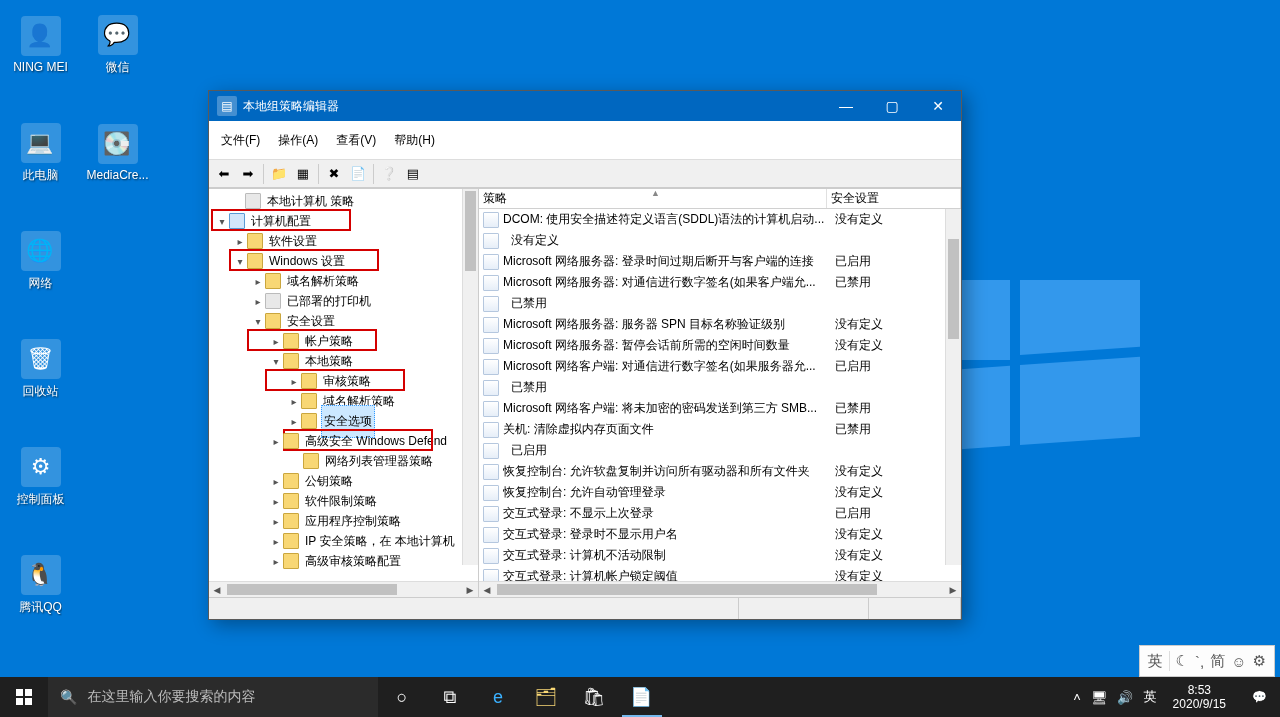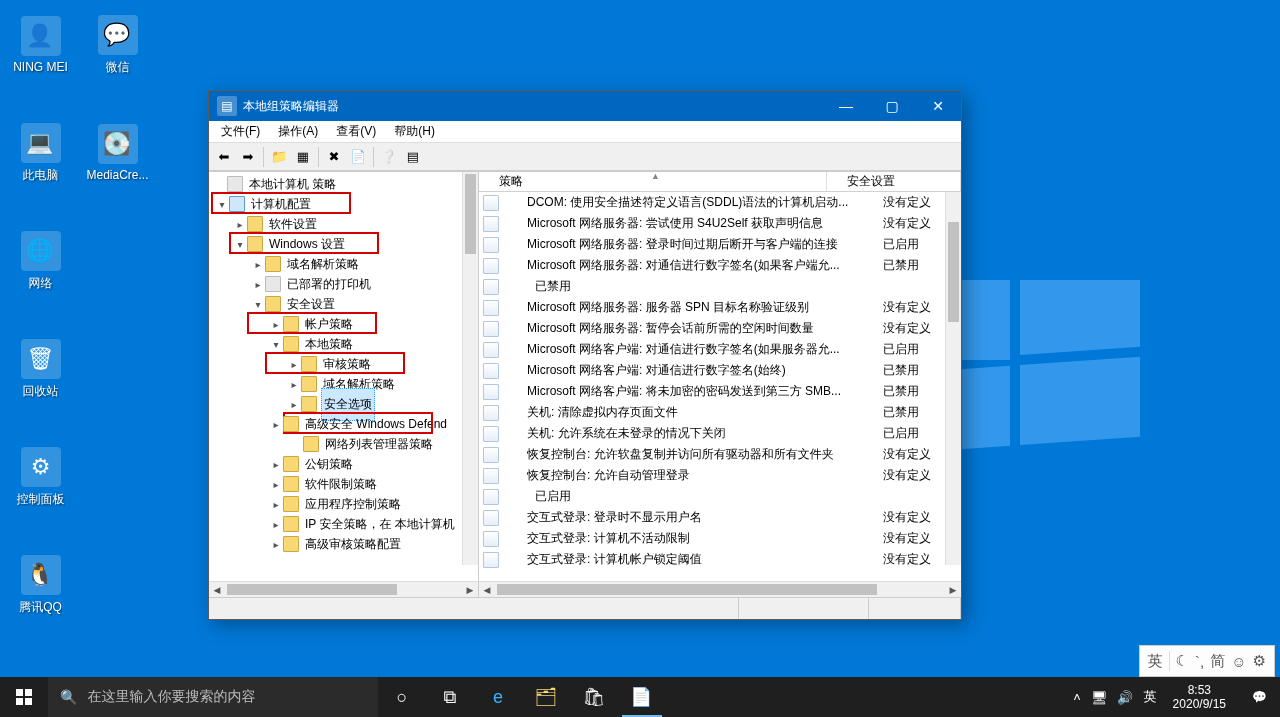--- a/index.html
+++ b/index.html
@@ -26,21 +26,21 @@
       width: 754px; height: 530px;
       background: #fff; border: 1px solid #5a5a5a;
       box-shadow: 5px 5px 18px #0005;
       display:flex; flex-direction:column;
     }
     .titlebar { height: 30px; background: #0067c0; color:#fff; display:flex; align-items:center; font-size:12px; }
     .titlebar .ticon { width:20px; height:20px; margin:0 6px 0 8px; background:#fff4; border-radius:2px; display:flex;align-items:center;justify-content:center;font-size:12px;}
     .titlebar .ttext { flex:1; }
     .winbtns { display:flex; height:100%; }
     .winbtn { width:46px; height:100%; display:flex; align-items:center; justify-content:center; color:#fff; font-size:14px; cursor:pointer;}
-    .menubar { height: 22px; background:#fff; display:flex; align-items:center; padding:0 4px; gap:2px; border-bottom:1px solid #ddd; }
+    .menubar { height: 39px; background:#fff; display:flex; align-items:center; padding:0 4px; gap:2px; border-bottom:1px solid #ddd; }
     .menubar .mitem { padding:2px 8px; font-size:12px; cursor:pointer; }
     .toolbar { height: 28px; background:#f0f0f0; display:flex; align-items:center; padding:0 4px; gap:2px; border-bottom:1px solid #ccc;}
     .tbtn { width:22px; height:22px; display:flex; align-items:center; justify-content:center; border:1px solid transparent; cursor:pointer; font-size:13px;}
     .tsep { width:1px; height:20px; background:#ccc; margin:0 2px;}
     
     .content { flex:1; display:flex; border-top:1px solid #ccc; min-height:0;}
     .pane { position:relative; overflow:hidden; background:#fff; }
     .left { width:270px; border-right:1px solid #ccc; display:flex; flex-direction:column;}
     .right { flex:1; display:flex; flex-direction:column;}
     .scroll-y { position:absolute; right:0; top:0; bottom:16px; width:16px; background:#f0f0f0; border-left:1px solid #ddd;}
@@ -55,24 +55,24 @@
     .node .arrhit { width:14px; text-align:center; font-size:10px; color:#555;}
     .node .nicon { width:16px;height:16px; margin-right:4px; background:#f8d775; border:1px solid #caa63e; border-radius:1px; position:relative;}
     .node .nicon.doc { background:#e8e8e8; border-color:#bbb;}
     .node .nicon.pc { background:#d2e6fb; border-color:#5b9bd5;}
     .node.selected .label { background:#cce8ff; border:1px dotted #3399ff; padding:7px 2px; }
     .node .label { padding:0 2px;}
     .hl { position:absolute; border:2px solid #d40000; pointer-events:none; }
     
     .list-wrap{ flex:1; position:relative; overflow:hidden;}
     .colhead { height:20px; display:flex; border-bottom:1px solid #d0d0d0; background:#fff; font-size:12px;}
-    .colhead .ch { padding:2px 20px; border-right:1px solid #e0e0e0; display:flex;align-items:center; cursor:pointer;}
+    .colhead .ch { padding:2px 4px; border-right:1px solid #e0e0e0; display:flex;align-items:center; cursor:pointer;}
     .ch1 { width:348px; } .ch2{ flex:1;}
     .rows{ position:absolute; top:20px; bottom:0; left:0; right:16px; overflow:hidden;}
-    .row { height:21px; display:flex; align-items:center; font-size:12px; cursor:pointer;gap:24px;}
+    .row { height:21px; display:flex; align-items:center; font-size:12px; cursor:pointer;}
     .row .ricon{ width:16px;height:16px;margin:0 4px 0 4px; background:linear-gradient(#fff,#e6eef8);border:1px solid #b5c7de;border-radius:1px;}
     .row .c1{ width:324px; overflow:hidden; text-overflow:ellipsis; white-space:nowrap;}
     .row .c2{ flex:1; padding-left:8px;}
     .colhead .sortarr{ position:absolute; left:172px; top:-1px; font-size:9px; color:#888;}
     .statusbar{ height:22px; border-top:1px solid #ccc; background:#f0f0f0; display:flex;}
     .statusbar .cell{ border-right:1px solid #ccc; }
     
     .ime{ position:absolute; right:5px; bottom:40px; height:32px; background:#fdfdfd; border:1px solid #ccc; display:flex; align-items:center; gap:6px; padding:0 8px; font-size:15px; color:#555;}
     .ime .sep{ width:1px;height:20px;background:#ddd;}
     .ime span{ cursor:pointer;}
@@ -157,21 +157,21 @@
     <div class="tbtn">📄</div>
     <div class="tsep"></div>
     <div class="tbtn">❔</div>
     <div class="tbtn">▤</div>
   </div>
   <div class="content">
 
     <div class="pane left">
       <div class="tree-wrap">
         <div class="tree" id="tree">
-            <div class="node" style="padding-left: 4px;">
+            <div class="node" style="padding-left: 22px;">
               <span class="arrhit"></span>
               <span class="nicon doc"></span>
               <span class="label">本地计算机 策略</span>
             </div>
             <div class="node" style="padding-left: 6px;">
               <span class="arrhit">▾</span>
               <span class="nicon pc"></span>
               <span class="label">计算机配置</span>
             </div>
             <div class="hl" style="top: 20px; left: 2px; height: 22px; width: 140px;"></div>
@@ -284,21 +284,20 @@
           <div class="ch ch2">安全设置</div>
         </div>
         <div class="rows" id="rows">
             <div class="row">
               <span class="ricon"></span>
               <span class="c1">DCOM: 使用安全描述符定义语言(SDDL)语法的计算机启动...</span>
               <span class="c2">没有定义</span>
             </div>
             <div class="row">
               <span class="ricon"></span>
-              <span class="c1">Microsoft 网络服务器: 尝试使用 S4U2Self 获取声明信息</span>
               <span class="c2">没有定义</span>
             </div>
             <div class="row">
               <span class="ricon"></span>
               <span class="c1">Microsoft 网络服务器: 登录时间过期后断开与客户端的连接</span>
               <span class="c2">已启用</span>
             </div>
             <div class="row">
               <span class="ricon"></span>
               <span class="c1">Microsoft 网络服务器: 对通信进行数字签名(如果客户端允...</span>
@@ -318,50 +317,49 @@
               <span class="c1">Microsoft 网络服务器: 暂停会话前所需的空闲时间数量</span>
               <span class="c2">没有定义</span>
             </div>
             <div class="row">
               <span class="ricon"></span>
               <span class="c1">Microsoft 网络客户端: 对通信进行数字签名(如果服务器允...</span>
               <span class="c2">已启用</span>
             </div>
             <div class="row">
               <span class="ricon"></span>
-              <span class="c1">Microsoft 网络客户端: 对通信进行数字签名(始终)</span>
               <span class="c2">已禁用</span>
             </div>
             <div class="row">
               <span class="ricon"></span>
               <span class="c1">Microsoft 网络客户端: 将未加密的密码发送到第三方 SMB...</span>
               <span class="c2">已禁用</span>
             </div>
             <div class="row">
               <span class="ricon"></span>
               <span class="c1">关机: 清除虚拟内存页面文件</span>
               <span class="c2">已禁用</span>
             </div>
             <div class="row">
               <span class="ricon"></span>
-              <span class="c1">关机: 允许系统在未登录的情况下关闭</span>
               <span class="c2">已启用</span>
             </div>
             <div class="row">
               <span class="ricon"></span>
               <span class="c1">恢复控制台: 允许软盘复制并访问所有驱动器和所有文件夹</span>
               <span class="c2">没有定义</span>
             </div>
             <div class="row">
               <span class="ricon"></span>
               <span class="c1">恢复控制台: 允许自动管理登录</span>
               <span class="c2">没有定义</span>
             </div>
             <div class="row">
               <span class="ricon"></span>
+              <span class="c1">交互式登录: 不显示上次登录</span>
               <span class="c2">已启用</span>
             </div>
             <div class="row">
               <span class="ricon"></span>
               <span class="c1">交互式登录: 登录时不显示用户名</span>
               <span class="c2">没有定义</span>
             </div>
             <div class="row">
               <span class="ricon"></span>
               <span class="c1">交互式登录: 计算机不活动限制</span>

